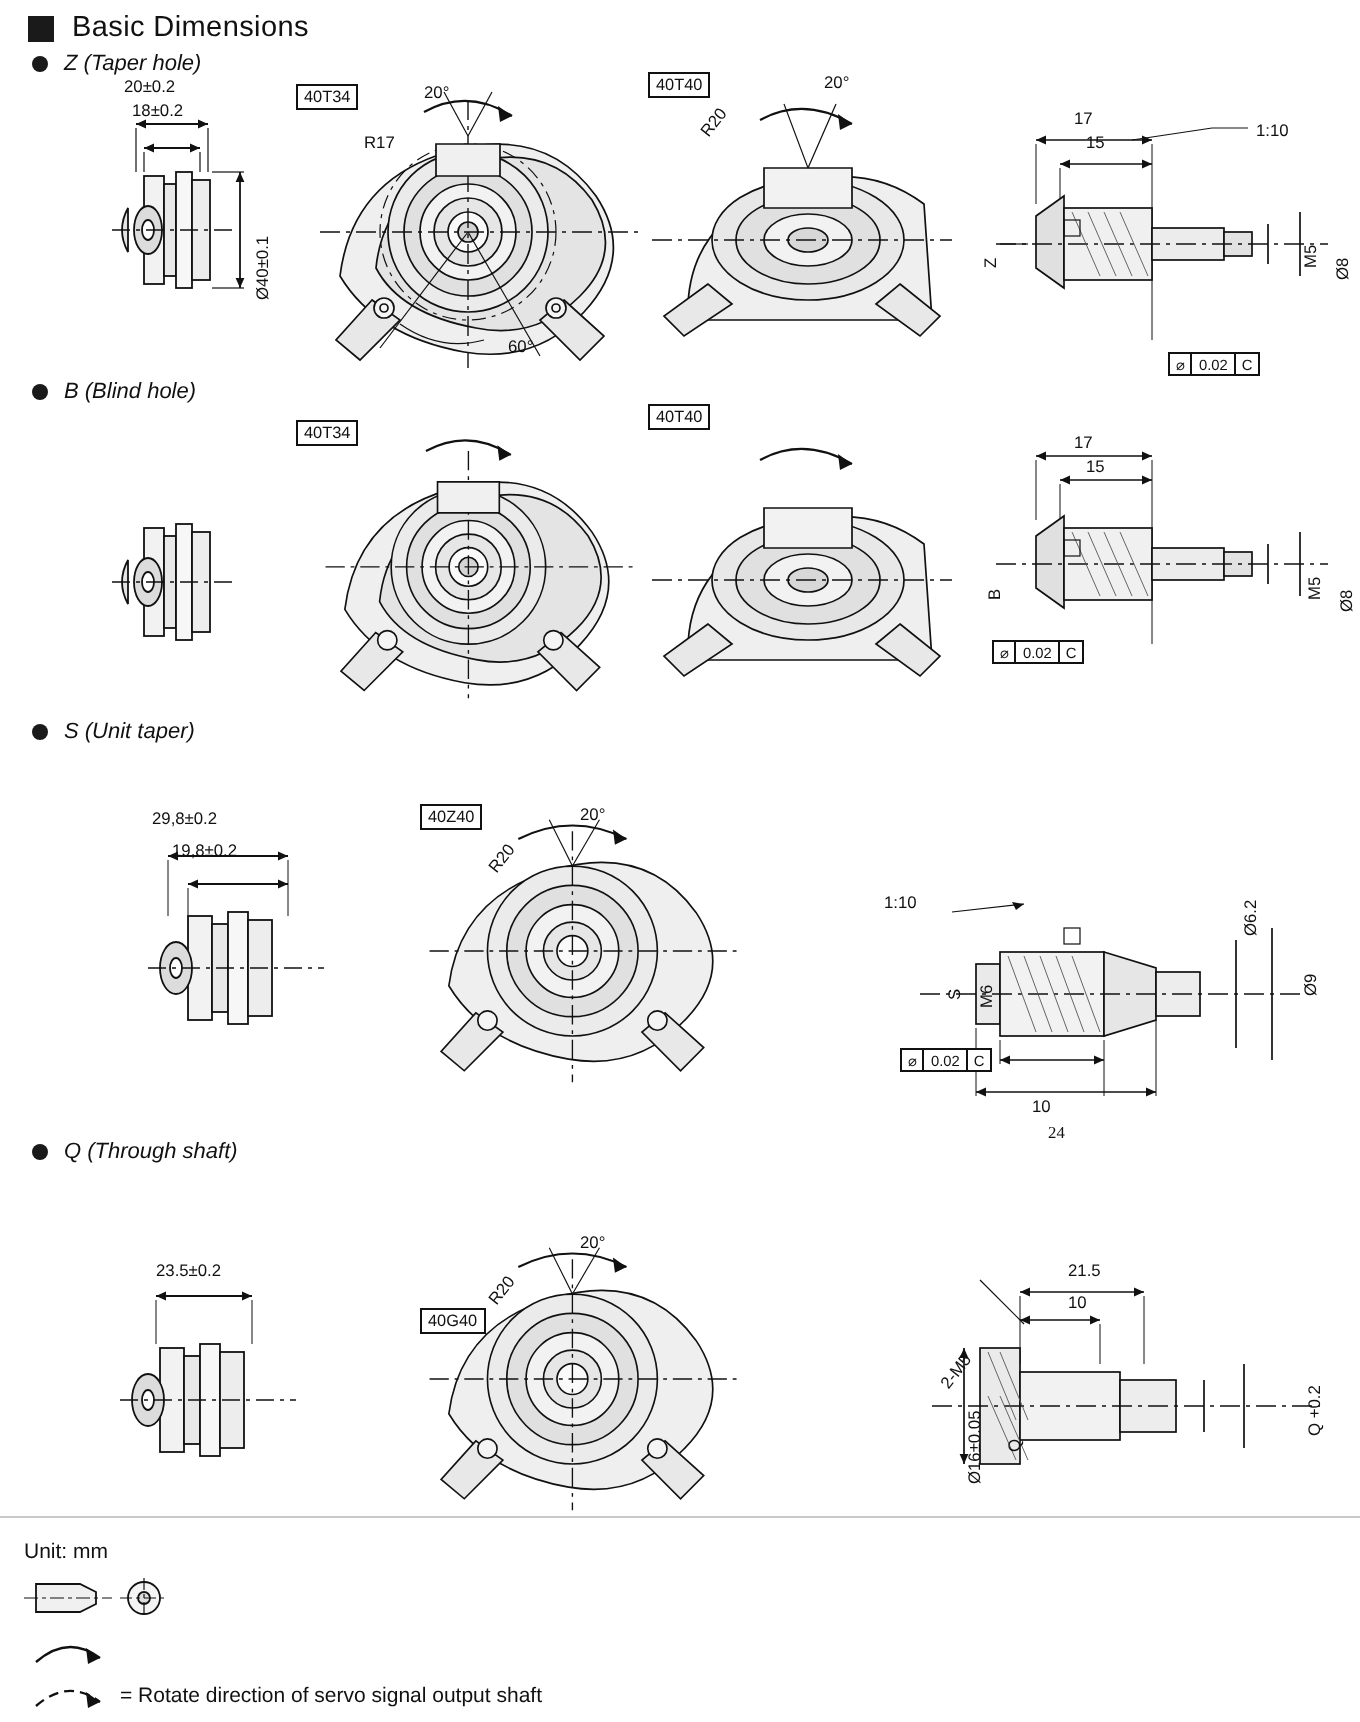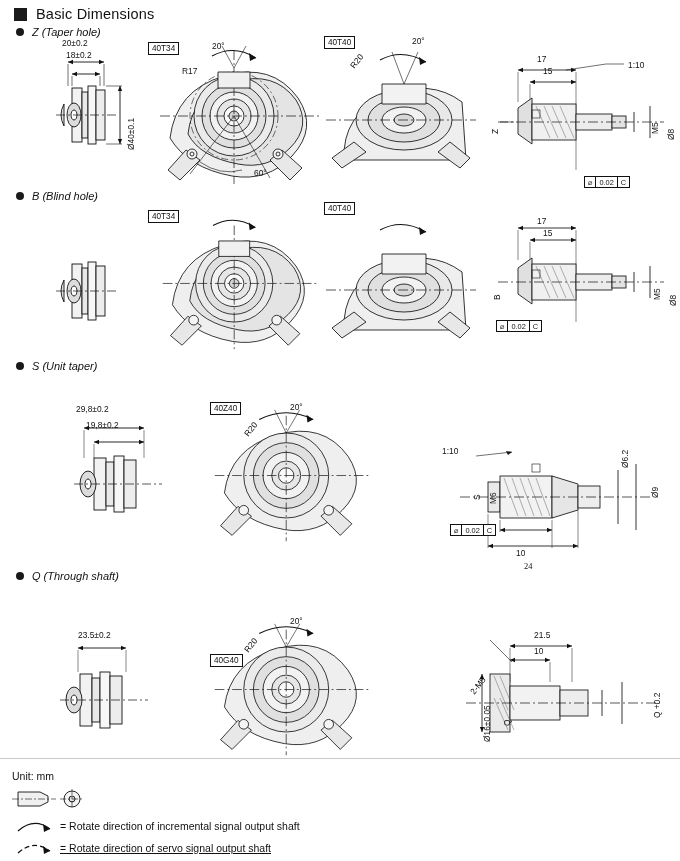--- a/index.html
+++ b/index.html
@@ -514,25 +514,24 @@
   </div>
 
   <div class="svgwrap" style="left:14px;top:818px;">
     <svg width="40" height="16" viewBox="0 0 40 16">
       <g stroke="#111" fill="none" stroke-width="1.2">
         <path d="M4 13 q16 -14 32 -2"></path>
         <path d="M36 11 l-7 -5 l1 8 z" fill="#111" stroke="none"></path>
       </g>
     </svg>
   </div>
-  <div class="legend" style="left:60px;top:820px;">= Rotate direction of incremental signal output shaft</div>
 
   <div class="svgwrap" style="left:14px;top:840px;">
     <svg width="40" height="16" viewBox="0 0 40 16">
       <g stroke="#111" fill="none" stroke-width="1.2">
         <path d="M4 13 q16 -14 32 -2" stroke-dasharray="5 3"></path>
         <path d="M36 11 l-7 -5 l1 8 z" fill="#111" stroke="none"></path>
       </g>
     </svg>
   </div>
-  <div class="legend" style="left:60px;top:842px;text-decoration:underline;">= Rotate direction of servo signal output shaft</div>
+  <div class="legend" style="left:60px;top:842px;">= Rotate direction of servo signal output shaft</div>
 
 </div>
 
 </body></html>

